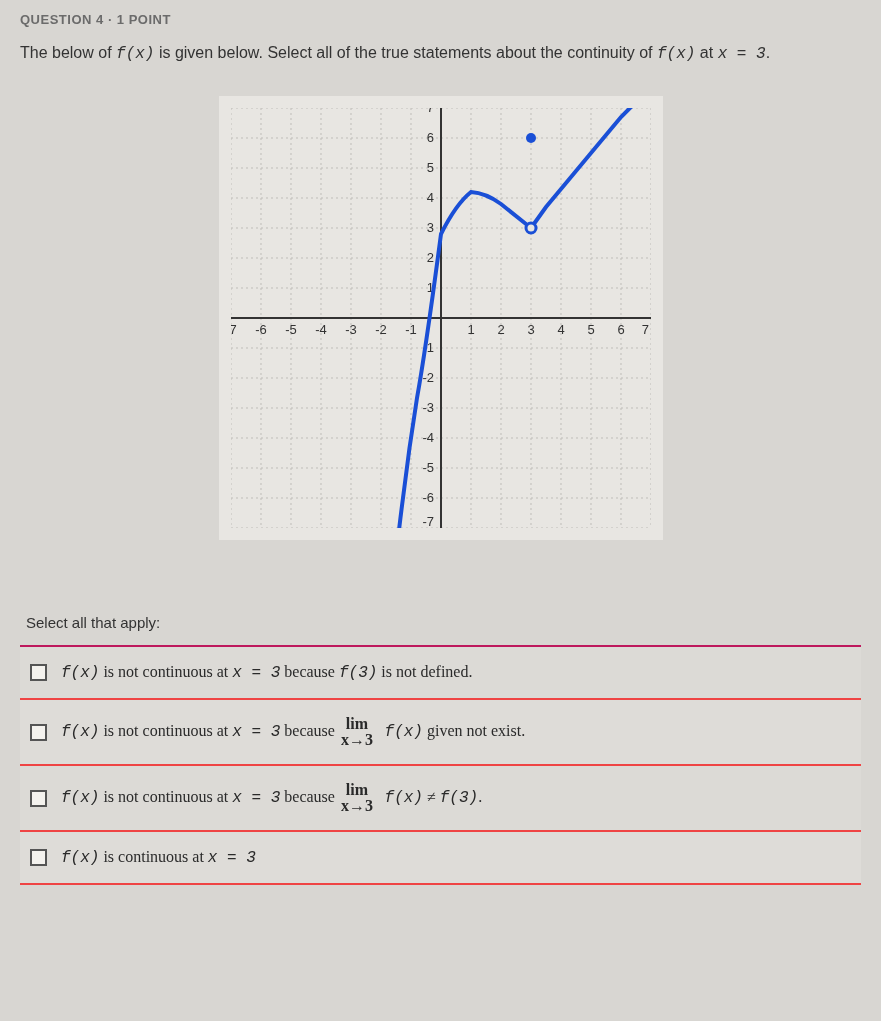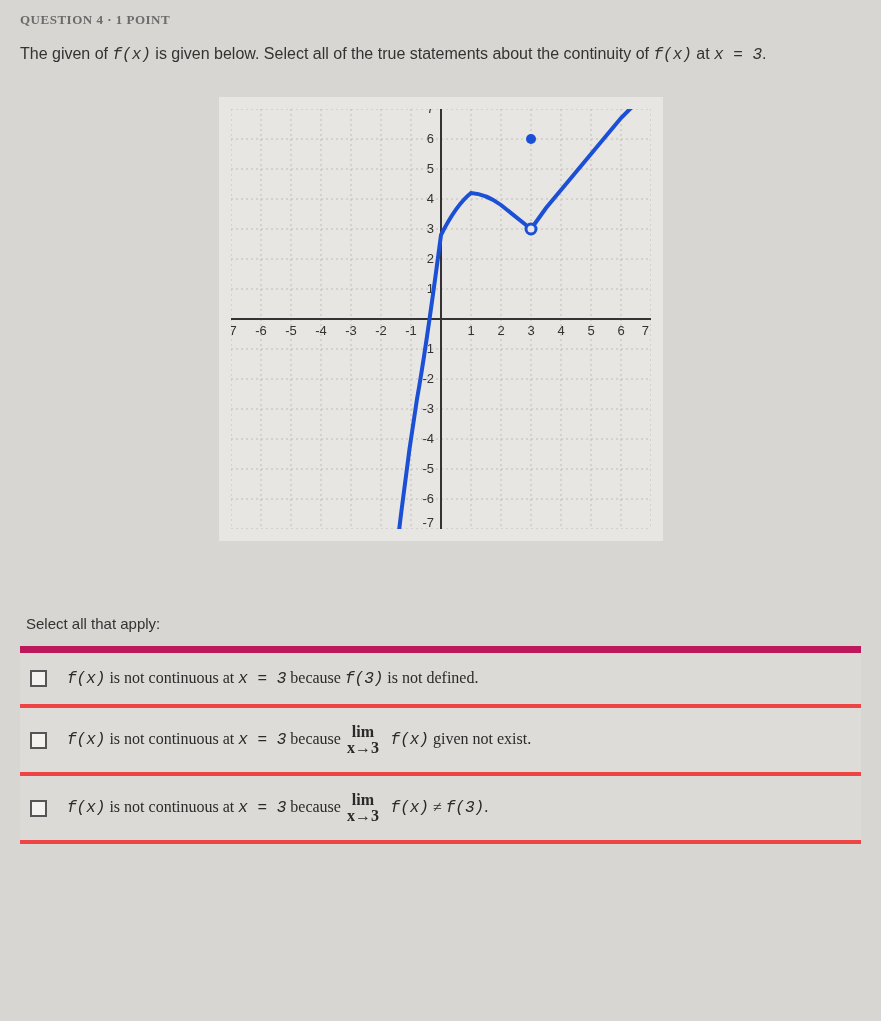--- a/index.html
+++ b/index.html
@@ -12,21 +12,20 @@
     }
     .page {
       padding: 12px 20px 30px 20px;
     }
     .question-header {
       font-size: 13px;
       font-weight: 600;
       color: #6b6b6b;
       letter-spacing: 0.5px;
       margin-bottom: 14px;
-      font-family: Liberation Serif, serif;
     }
     .question-text {
       font-size: 16px;
       color: #333;
       margin-bottom: 30px;
       line-height: 1.5;
     }
     .math-i { font-style: italic; font-family: Liberation Mono, monospace; }
     .graph-wrap {
       display: flex;
@@ -35,30 +34,30 @@
     }
     .graph-box {
       background: #e8e6e2;
       padding: 12px;
     }
     svg.graph { display: block; }
     .prompt {
       font-size: 15px;
       color: #333;
       padding: 14px 6px;
-      border-bottom: 7px solid #be185d;
+      border-bottom: 2px solid #be185d;
     }
     .options { }
     .option-row {
       display: flex;
       align-items: center;
       padding: 16px 10px;
-      border-bottom: 4px solid #ef4444;
+      border-bottom: 2px solid #ef4444;
       background: #dedcd8;
-      gap: 20px;
+      gap: 14px;
     }
     .option-row:nth-child(odd) {
       background: #dcdad6;
     }
     .checkbox {
       width: 17px;
       height: 17px;
       border: 2px solid #555;
       background: #f4f2ee;
       flex-shrink: 0;
@@ -84,21 +83,21 @@
 
 <div class="page">
 
   <div class="question-header">
     <span>QUESTION 4</span>
     <span>·</span>
     <span>1 POINT</span>
   </div>
 
   <div class="question-text">
-    <span>The given of </span><span class="math-i">f(x)</span><span> is given below. Select all of the true statements about the continuity of </span><span class="math-i">f(x)</span><span> at </span><span class="math-i">x = 3</span><span>.</span>
+    <span>The below of </span><span class="math-i">f(x)</span><span> is given below. Select all of the true statements about the continuity of </span><span class="math-i">f(x)</span><span> at </span><span class="math-i">x = 3</span><span>.</span>
   </div>
 
   <div class="graph-wrap">
     <div class="graph-box">
       <svg class="graph" width="420" height="420" viewBox="0 0 420 420">
 
         <g stroke="#bfbdb9" stroke-width="1" stroke-dasharray="2,3">
 
           <line x1="0" y1="0" x2="0" y2="420"></line>
             <line x1="30" y1="0" x2="30" y2="420"></line>
@@ -197,15 +196,21 @@
       </div>
     </div>
 
     <div class="option-row">
       <div class="checkbox"></div>
       <div class="option-text">
         <span class="math-i">f(x)</span><span> is not continuous at </span><span class="math-i">x = 3</span><span> because </span><span class="lim-wrap"><span class="lim-top">lim</span><span class="lim-bot">x→3</span></span><span class="math-i"> f(x)</span><span> ≠ </span><span class="math-i">f(3)</span><span>.</span>
       </div>
     </div>
 
+    <div class="option-row">
+      <div class="checkbox"></div>
+      <div class="option-text">
+        <span class="math-i">f(x)</span><span> is continuous at </span><span class="math-i">x = 3</span><span></span>
+      </div>
+    </div>
 
   </div>
 </div>
 
 </body></html>

